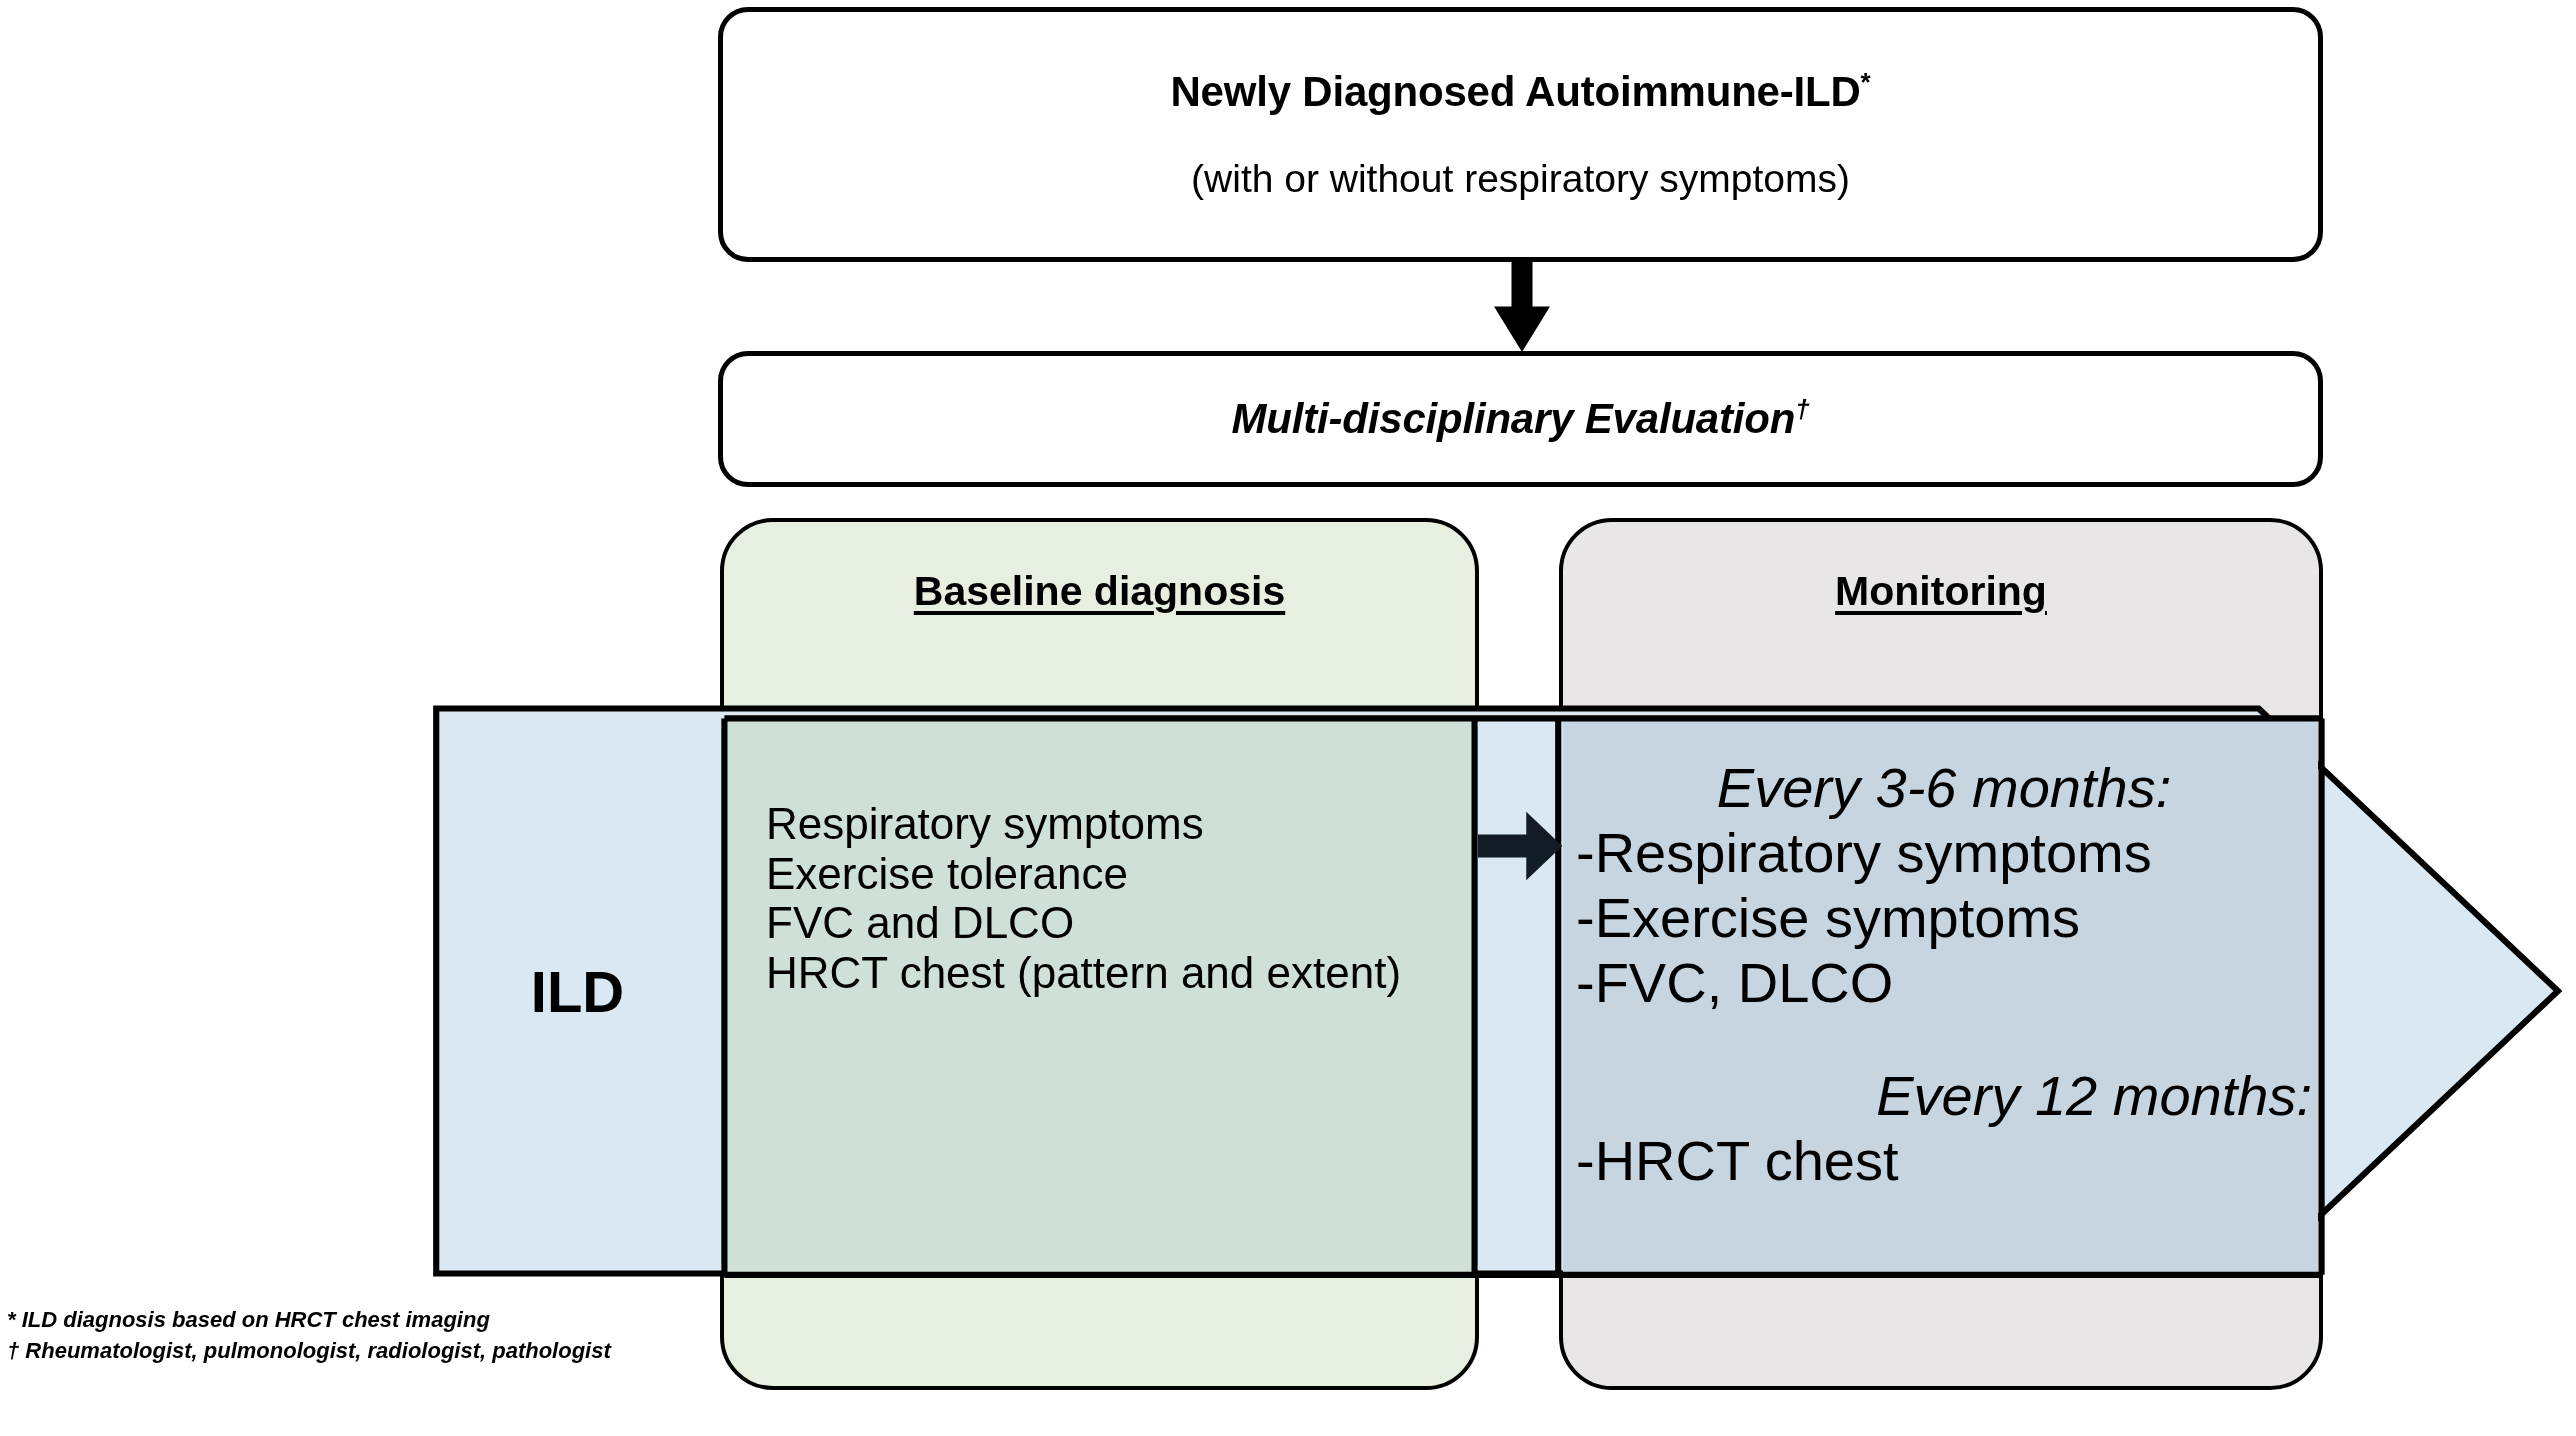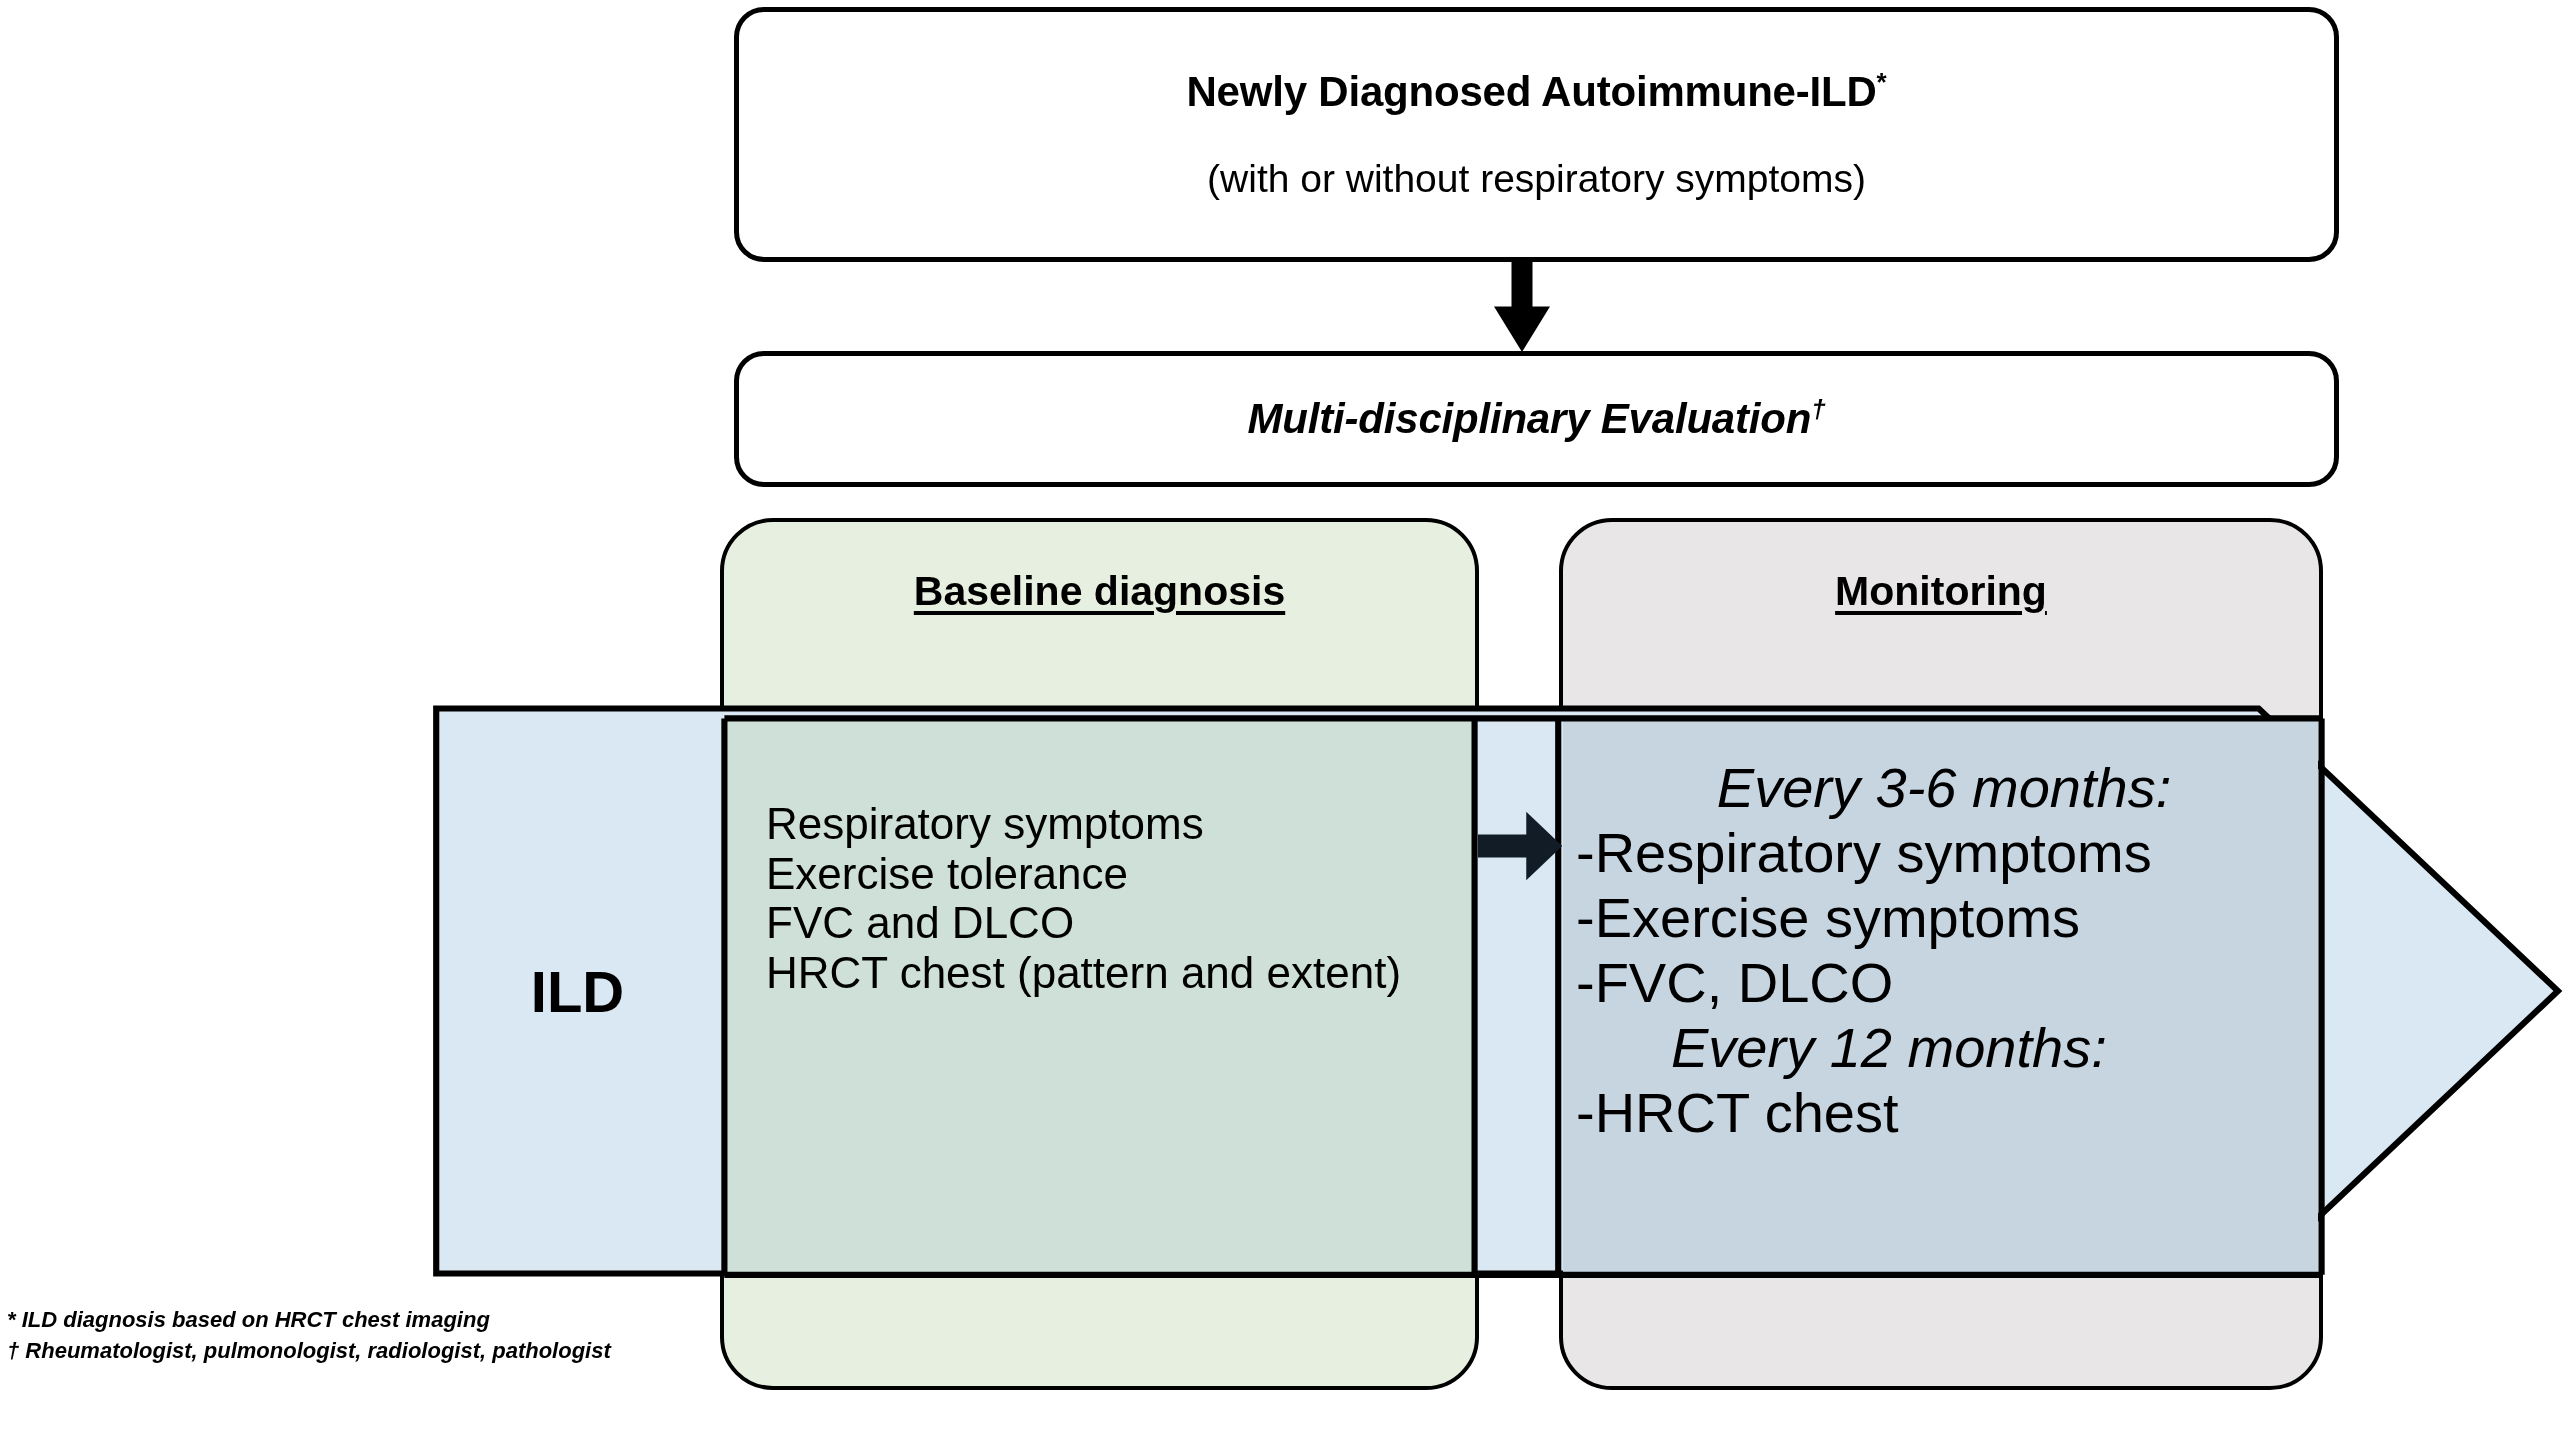--- a/index.html
+++ b/index.html
@@ -19,21 +19,20 @@
   .topbox{
     position:absolute;
     background:#ffffff;
     border:5.3px solid #000000;
     border-radius:30px;
     box-sizing:border-box;
     display:flex;
     flex-direction:column;
     align-items:center;
     justify-content:center;
-    margin-left:16px;
   }
   #box-diagnosis{
     left:718px; top:7px; width:1605px; height:255px;
     gap:41px;
   }
   #box-mdt{
     left:718px; top:351px; width:1605px; height:136px;font-style:italic;
   }
   .box-title{
     font-size:42px;
@@ -128,21 +127,21 @@
     left:1576px; top:756px; width:736px;
     font-size:56px;
     line-height:1.16;
     text-align:left;
   }
   .mon-head{
     display:block;
     font-style:italic;
     text-align:center;
   }
-  .mon-head.indent{ text-align:left; padding-left:95px;}
+  .mon-head.indent{ text-align:right; padding-left:95px;margin-top:48px;}
   .mon-item{ display:block; }
 
   
   #arrow-mid{
     position:absolute;
     left:1478px; top:808px;
     width:86px; height:76px;
     z-index:7;
   }
 

